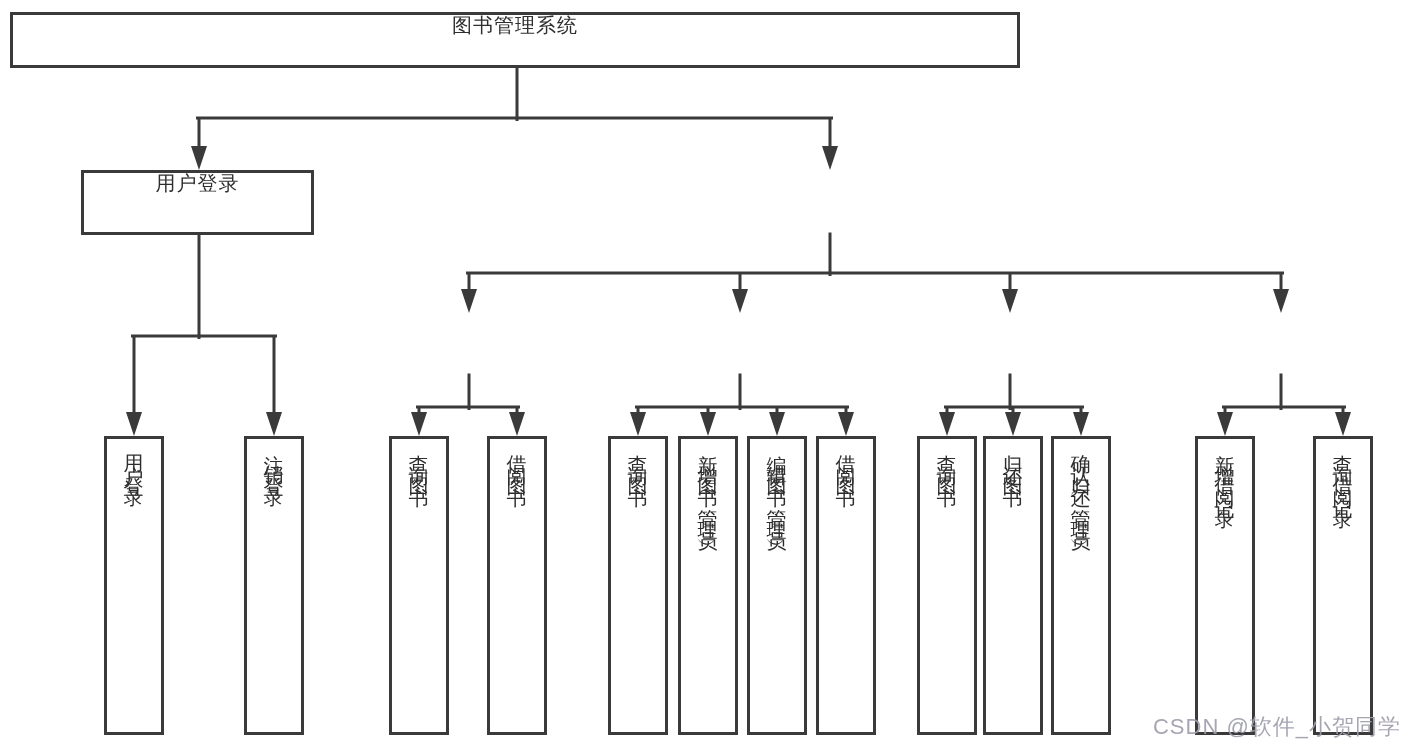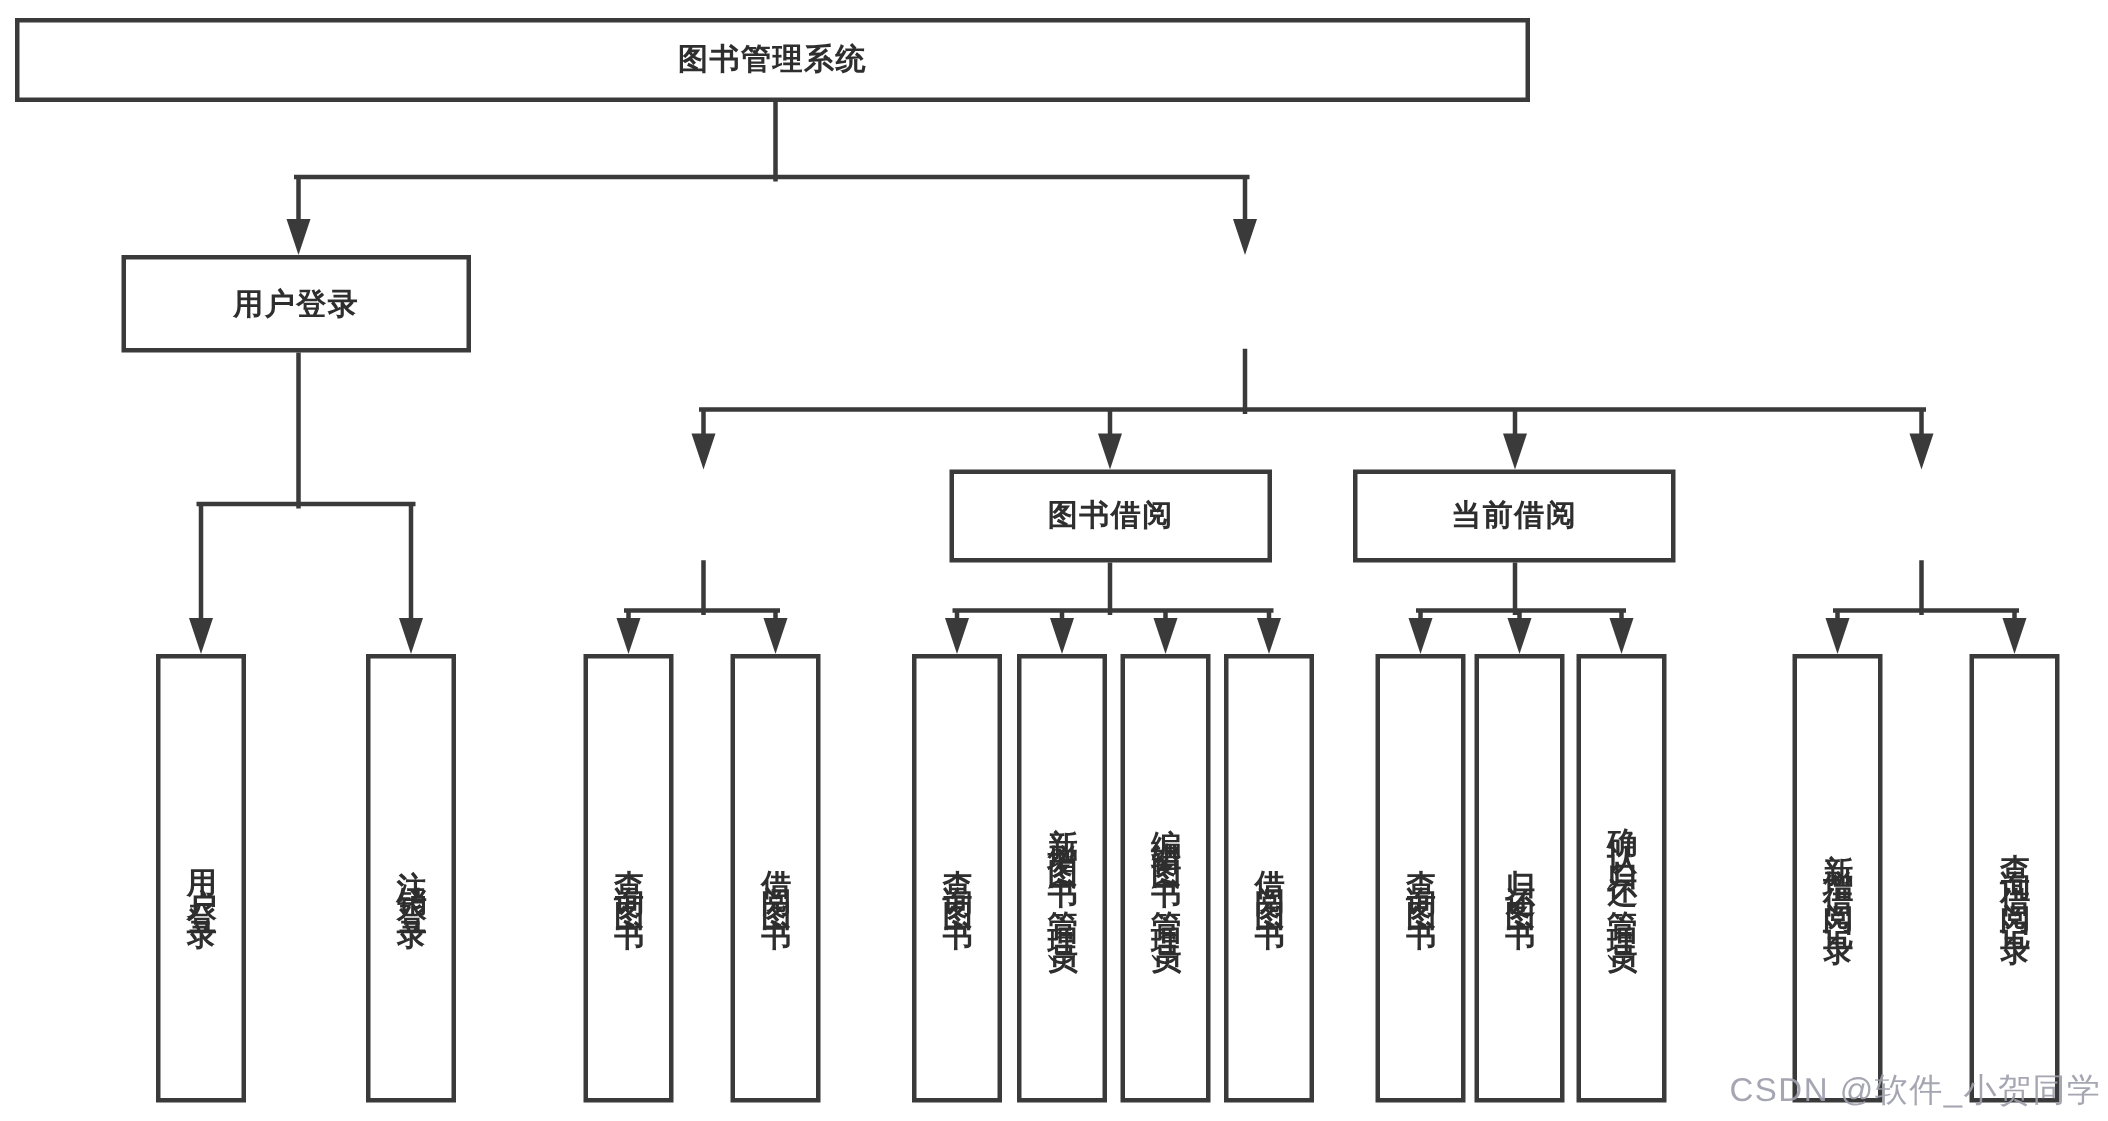--- a/index.html
+++ b/index.html
@@ -5,21 +5,21 @@
   html,body{margin:0;padding:0;background:#ffffff;}
   #canvas{
     position:relative;width:1405px;height:747px;background:#ffffff;overflow:hidden;
     font-family:"Liberation Sans",sans-serif;
   }
   .wires{position:absolute;left:0;top:0;z-index:1;}
   .ln{stroke:#3a3a3a;stroke-width:3;fill:none;stroke-linecap:square;}
   .ar{fill:#3a3a3a;stroke:none;}
   .box{
     position:absolute;z-index:2;background:#ffffff;border:3px solid #3a3a3a;
-    display:flex;align-items:center;justify-content:center;box-sizing:border-box;font-weight:bold;
+    display:flex;align-items:flex-start;justify-content:center;box-sizing:border-box;
   }
   .hlabel{
     font-size:20px;color:#2e2e2e;letter-spacing:1px;line-height:1;white-space:nowrap;
   }
   .vlabel{
     writing-mode:vertical-rl;text-orientation:mixed;
     font-size:20px;color:#2e2e2e;letter-spacing:11px;line-height:1;
   }
   .watermark{
     position:absolute;right:4px;bottom:5px;z-index:3;
@@ -68,26 +68,20 @@
   </svg>
 
   <div class="box" style="left:10px;top:12px;width:1010px;height:56px">
     <span class="hlabel">图书管理系统</span>
   </div>
 
   <div class="box" style="left:81px;top:170px;width:233px;height:65px">
     <span class="hlabel">用户登录</span>
   </div>
 
-  <div class="box" style="left:633px;top:313px;width:215px;height:62px">
-    <span class="hlabel">图书借阅</span>
-  </div>
-  <div class="box" style="left:902px;top:313px;width:215px;height:62px">
-    <span class="hlabel">当前借阅</span>
-  </div>
 
   <div class="box" style="left:104px;top:436px;width:60px;height:299px">
     <span class="vlabel">用户登录</span>
   </div>
   <div class="box" style="left:244px;top:436px;width:60px;height:299px">
     <span class="vlabel">注销登录</span>
   </div>
 
   <div class="box" style="left:389px;top:436px;width:60px;height:299px">
     <span class="vlabel">查询图书</span>

